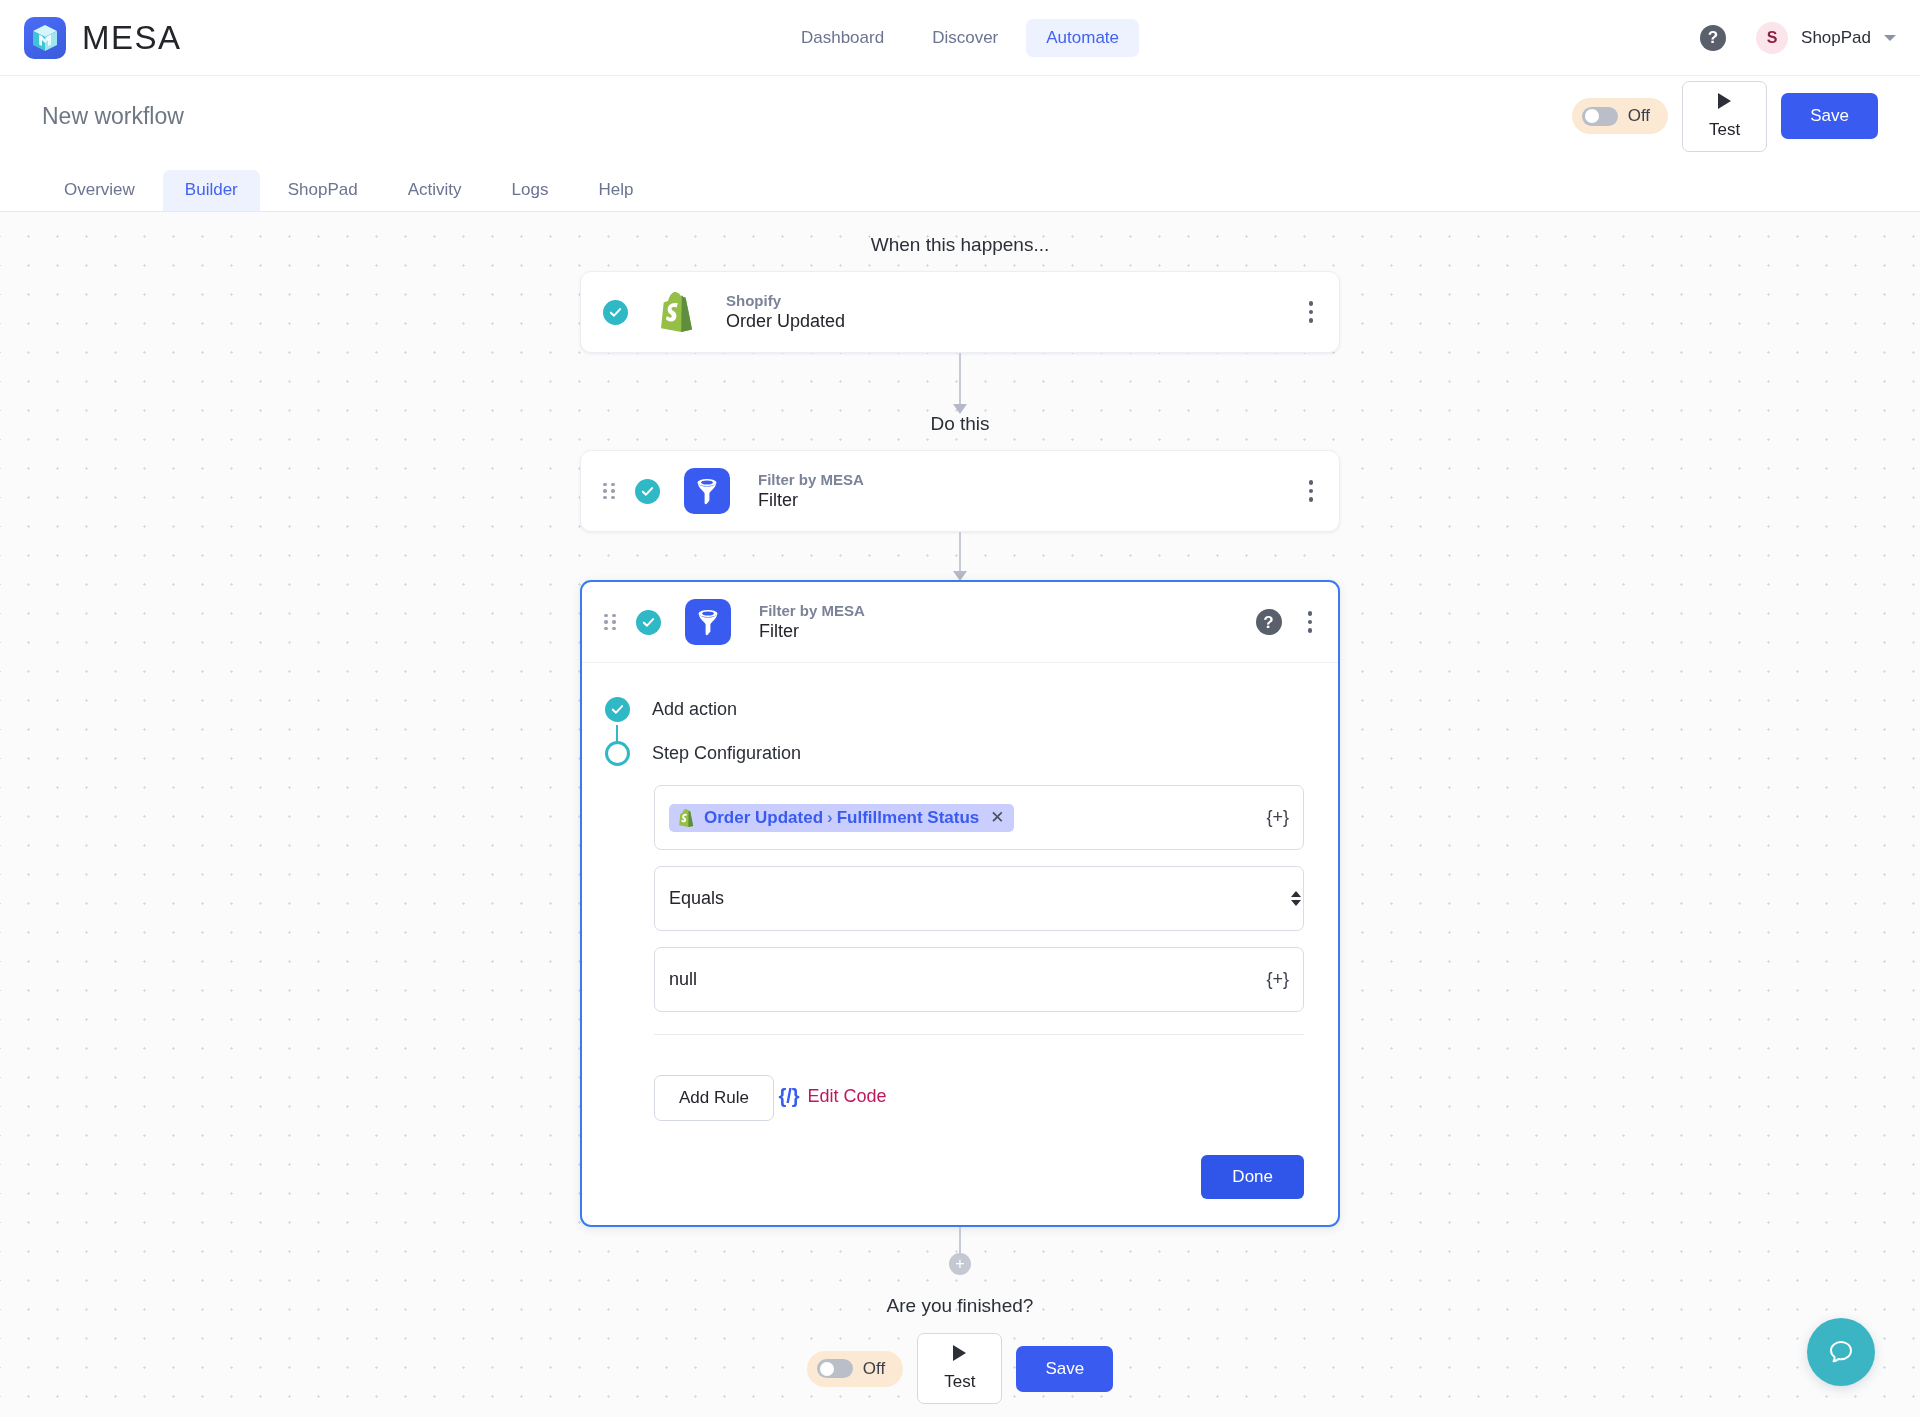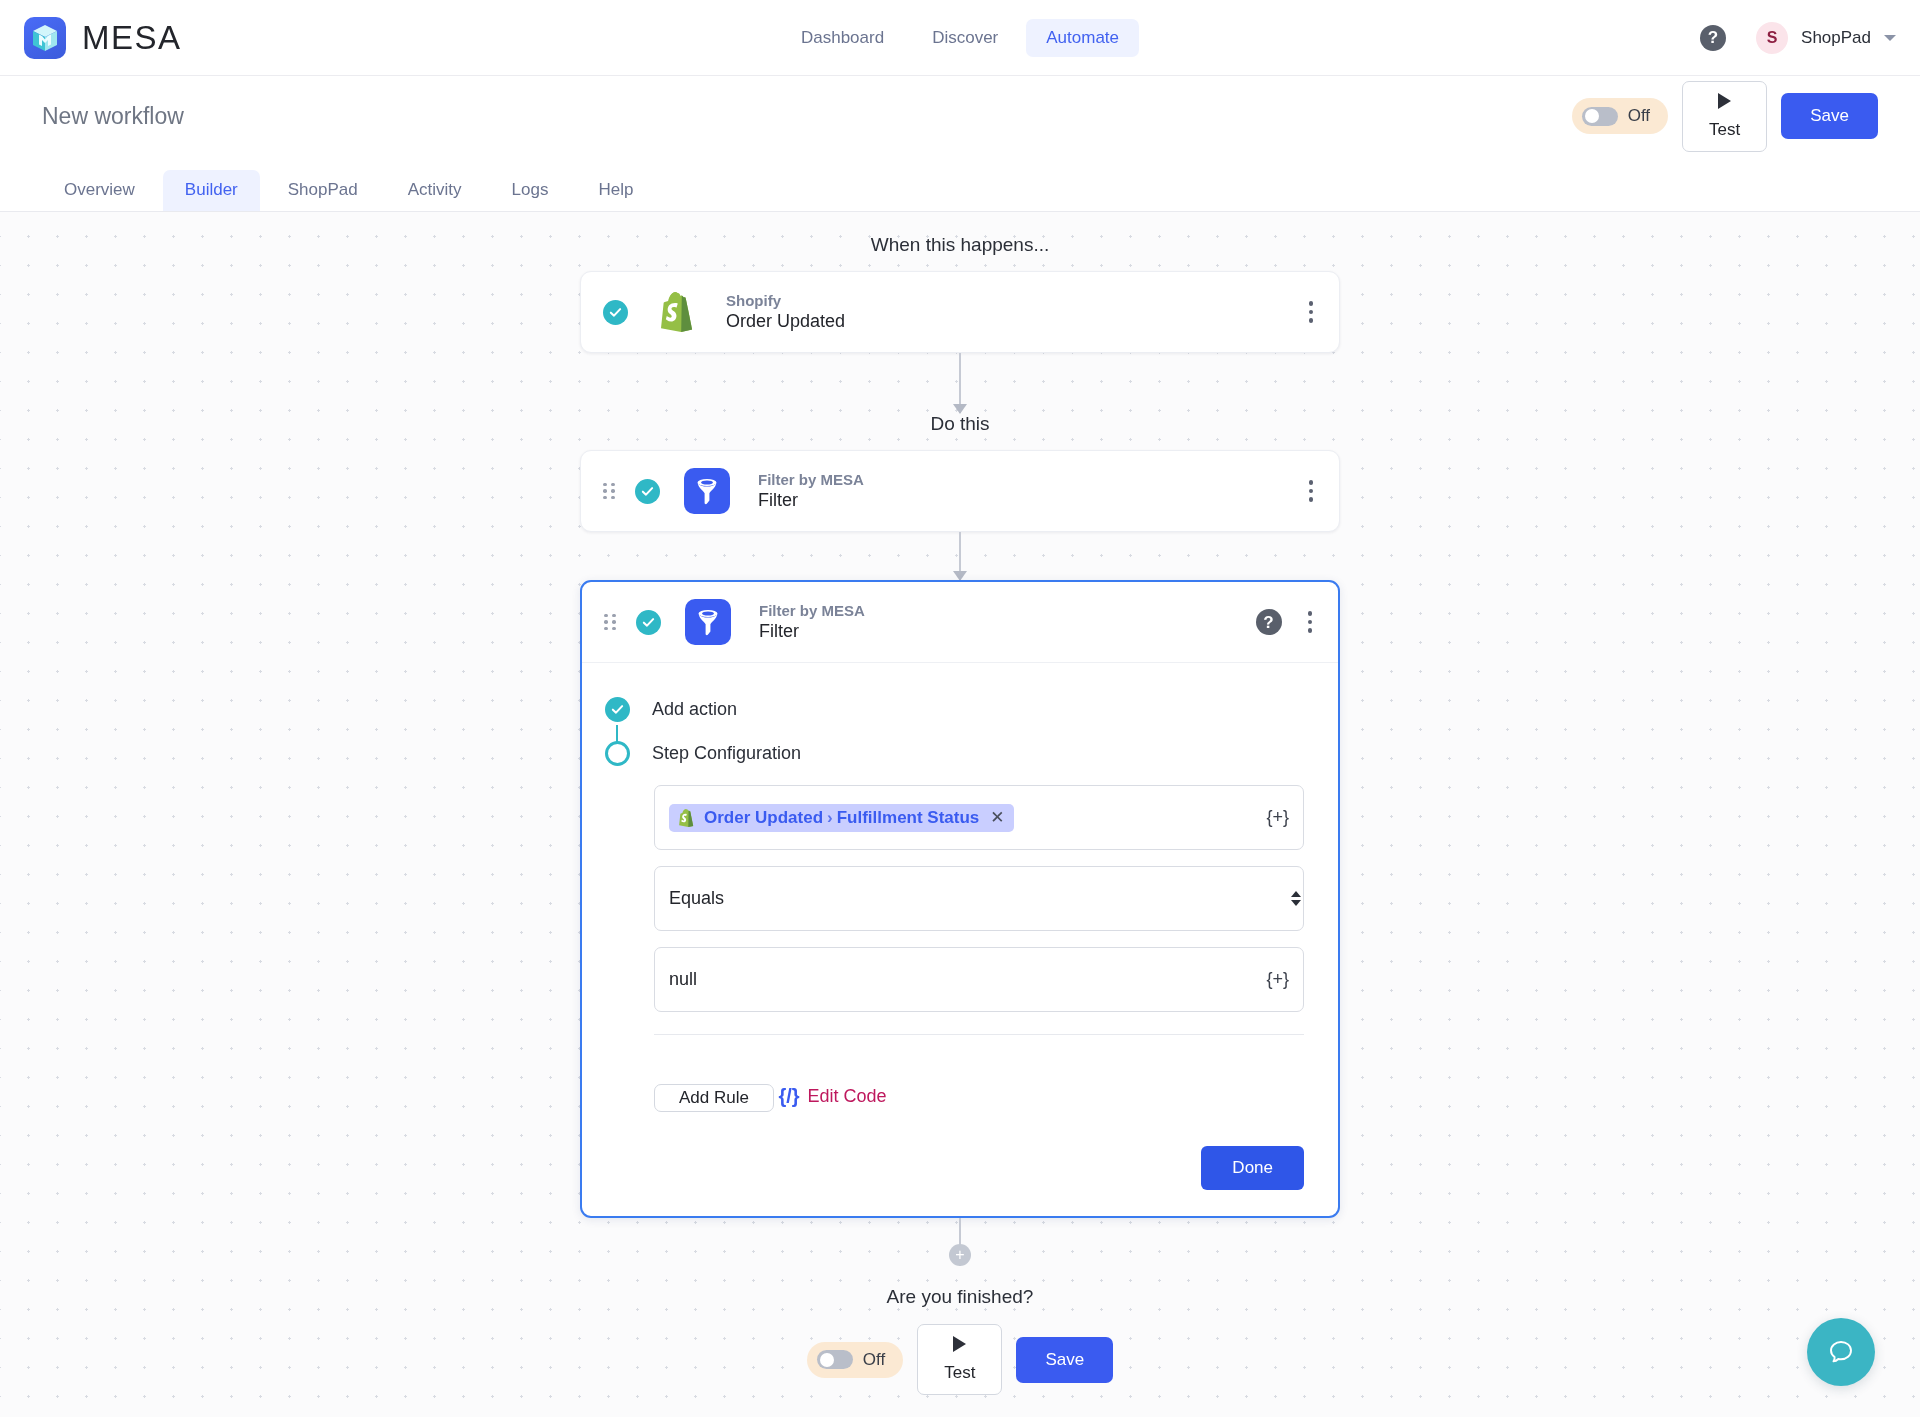--- a/index.html
+++ b/index.html
@@ -248,21 +248,21 @@
   .updown .dn {
     width: 0; height: 0; border-left: 5px solid transparent; border-right: 5px solid transparent;
     border-top: 6px solid #2b2f38;
   }
 
   .divider { height: 1px; background: #e7e9ee; margin: 22px 0 24px; }
 
   .btn-outline {
     display: inline-flex; align-items: center; justify-content: center;
     border: 1px solid #d4d8e0; background: #fff; border-radius: 7px;
-    padding: 3px 24px; font-size: 17px; color: #23252b; cursor: pointer;
+    padding: 12px 24px; font-size: 17px; color: #23252b; cursor: pointer;
   }
   .edit-code {
     display: inline-flex; align-items: center; gap: 8px;
     margin-top: 26px; cursor: pointer;
   }
   .edit-code .glyph { font-size: 20px; font-weight: bold; color: #3a5bf0; }
   .edit-code .txt { font-size: 18px; color: #be185d; }
 
   .card-footer { display: flex; justify-content: flex-end; margin-top: 34px; }
   .btn-done { background: #2f56e8; color: #fff; padding: 11px 30px; font-size: 17px; border-radius: 6px; cursor: pointer; }

